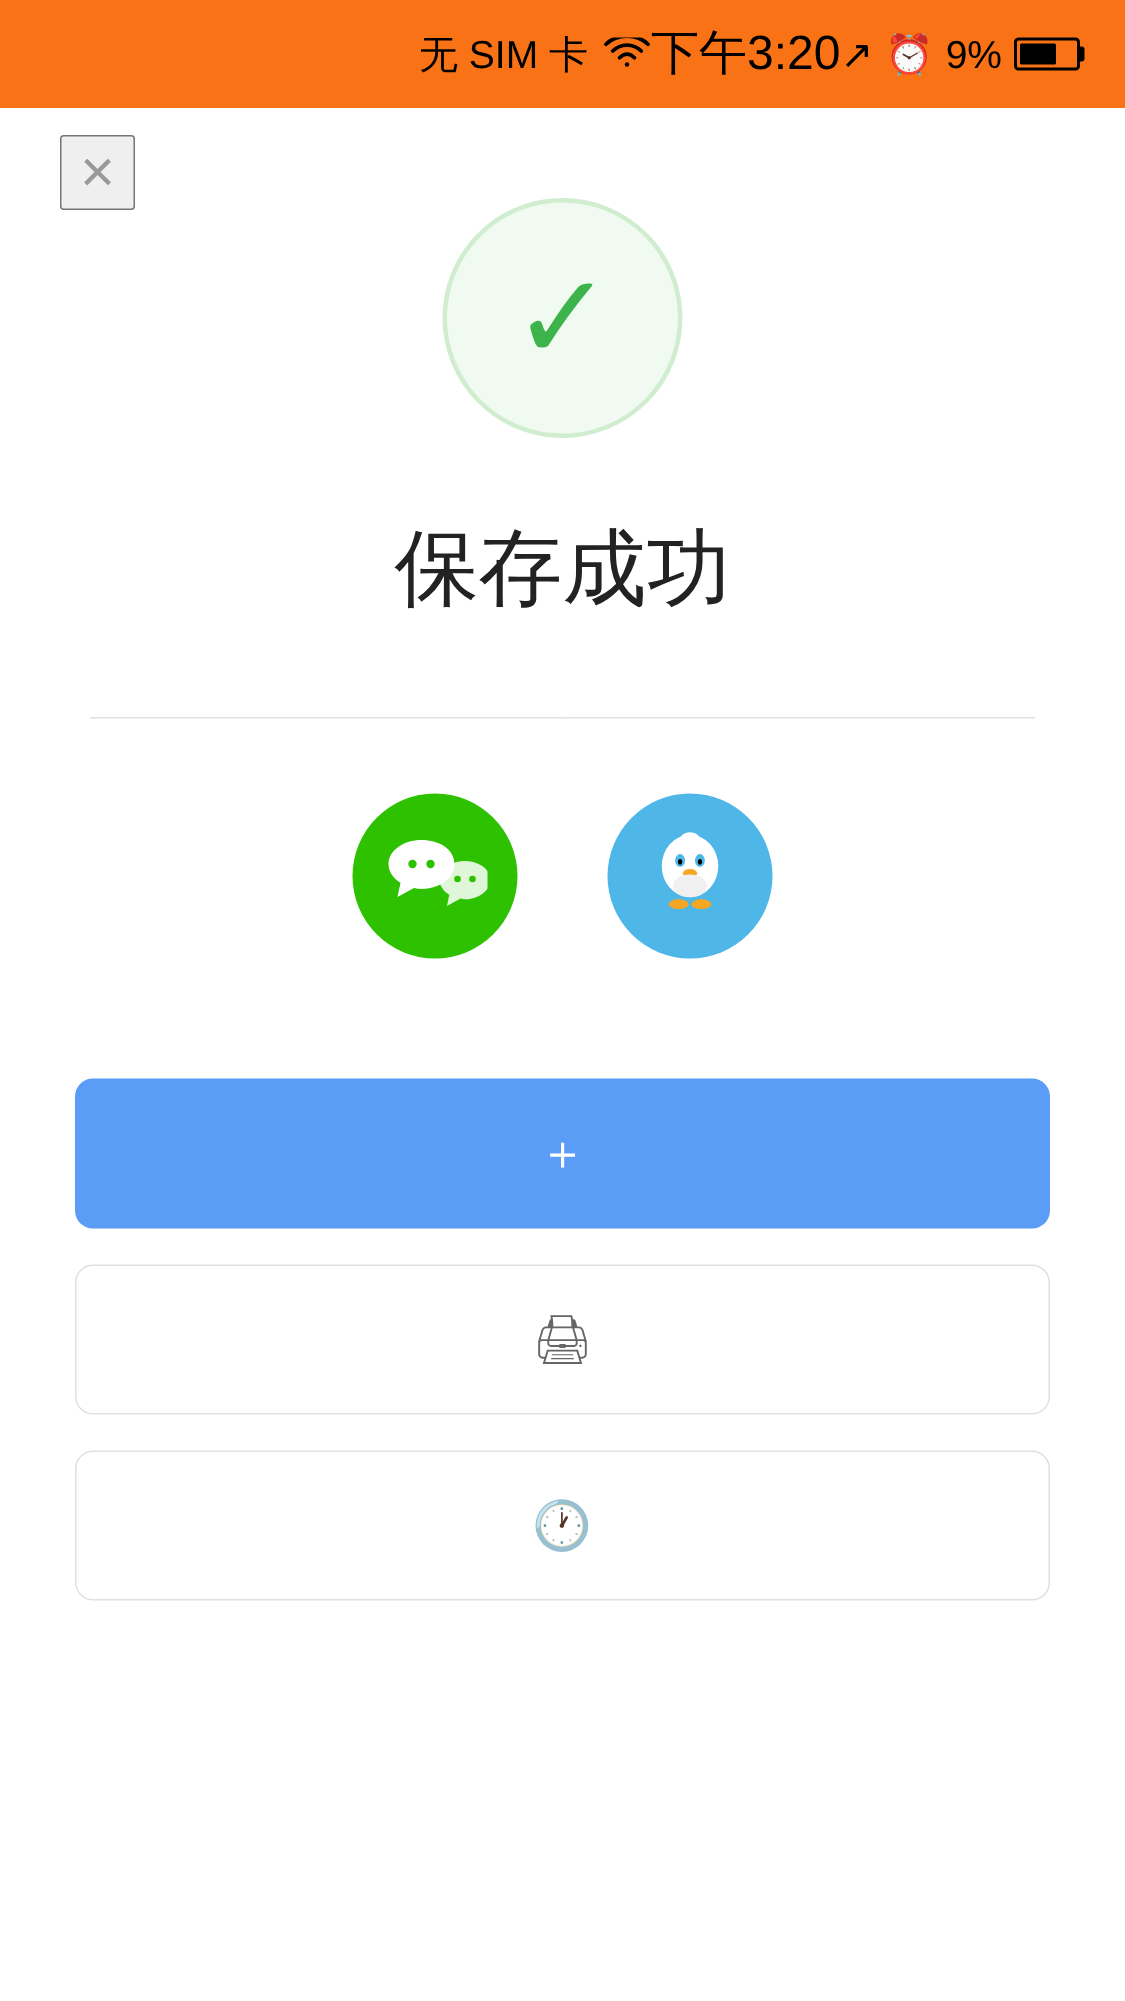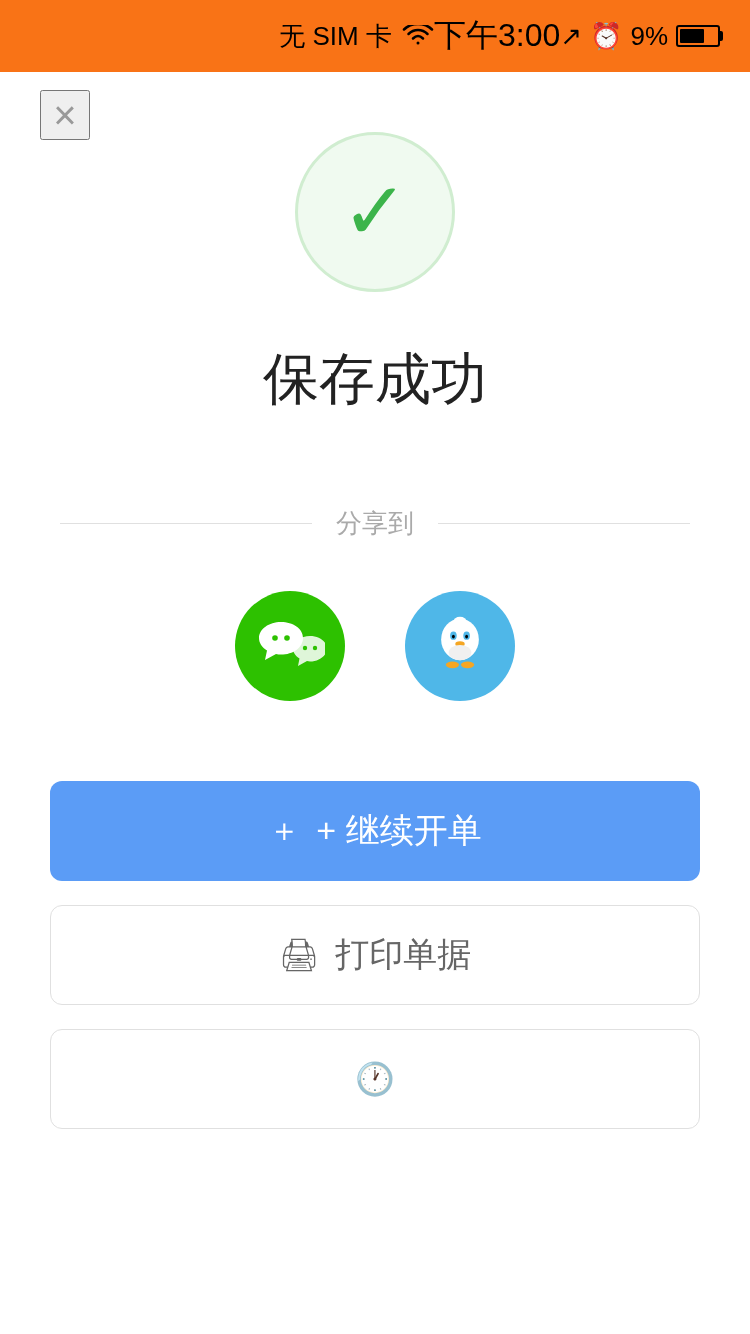--- a/index.html
+++ b/index.html
@@ -115,21 +115,21 @@
       font-size: 80px;
       color: #3cb44b;
       line-height: 1;
     }
 
     
     .success-title {
       font-size: 56px;
       font-weight: 400;
       color: #222;
-      margin-bottom: 88px;
+      margin-bottom: 60px;
     }
 
     
     .share-divider {
       width: 100%;
       display: flex;
       align-items: center;
       padding: 0 60px;
       margin-bottom: 50px;
     }
@@ -225,21 +225,21 @@
   <div class="status-left">
     <span>无 SIM 卡</span>
 
     <svg class="wifi-icon" viewBox="0 0 32 22" fill="none">
       <path d="M16 18 C16 18 16 18 16 18" stroke="#000" stroke-width="3" stroke-linecap="round"></path>
       <path d="M11 13.5 C12.5 12 14.1 11 16 11 C17.9 11 19.5 12 21 13.5" stroke="#000" stroke-width="2.5" stroke-linecap="round" fill="none"></path>
       <path d="M6.5 9 C9 6.5 12.3 5 16 5 C19.7 5 23 6.5 25.5 9" stroke="#000" stroke-width="2.5" stroke-linecap="round" fill="none"></path>
       <path d="M2 4.5 C5.5 1 10.5 -1 16 -1 C21.5 -1 26.5 1 30 4.5" stroke="#000" stroke-width="2.5" stroke-linecap="round" fill="none"></path>
     </svg>
   </div>
-  <div class="status-center">下午3:00</div>
+  <div class="status-center">下午3:20</div>
   <div class="status-right">
     <span>↗</span>
     <span>⏰</span>
     <span>9%</span>
     <div class="battery-icon">
       <div class="battery-fill"></div>
       <div class="battery-tip"></div>
     </div>
   </div>
 </div>
@@ -251,21 +251,20 @@
 <div class="main-content">
 
   <div class="success-circle">
     <span class="checkmark">✓</span>
   </div>
 
   <div class="success-title">保存成功</div>
 
   <div class="share-divider">
     <div class="divider-line"></div>
-    <span class="divider-text">分享到</span>
     <div class="divider-line"></div>
   </div>
 
   <div class="share-row">
 
     <button class="share-btn wechat-btn">
 
       <svg class="wechat-icon-svg" viewBox="0 0 70 60" fill="white">
 
         <ellipse cx="26" cy="22" rx="22" ry="17" fill="white" opacity="0.0"></ellipse>
@@ -299,26 +298,24 @@
 
         <ellipse cx="28" cy="9" rx="7" ry="5" fill="white"></ellipse>
       </svg>
     </button>
   </div>
 
   <div class="action-buttons">
 
     <button class="action-btn continue-btn">
       <span class="btn-icon">＋</span>
-      <span>+ 继续开单</span>
     </button>
 
     <button class="action-btn print-btn">
       <span class="btn-icon">🖨</span>
-      <span>打印单据</span>
     </button>
 
     <button class="action-btn history-btn">
       <span class="btn-icon">🕐</span>
     </button>
   </div>
 
 </div>
 
 </body></html>

